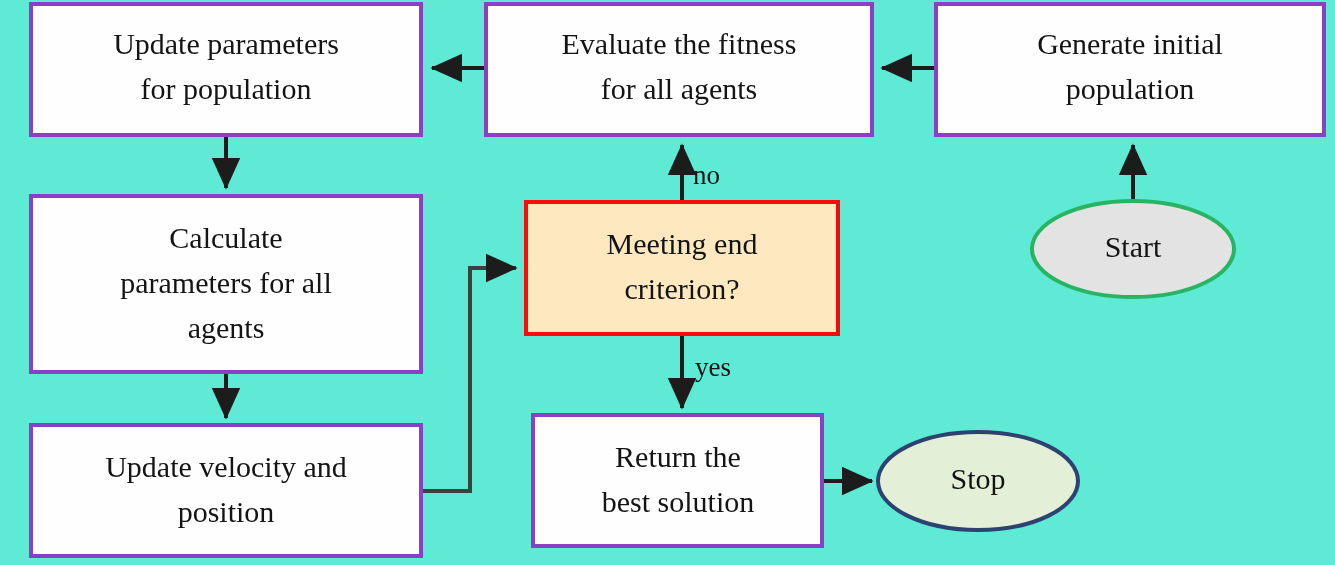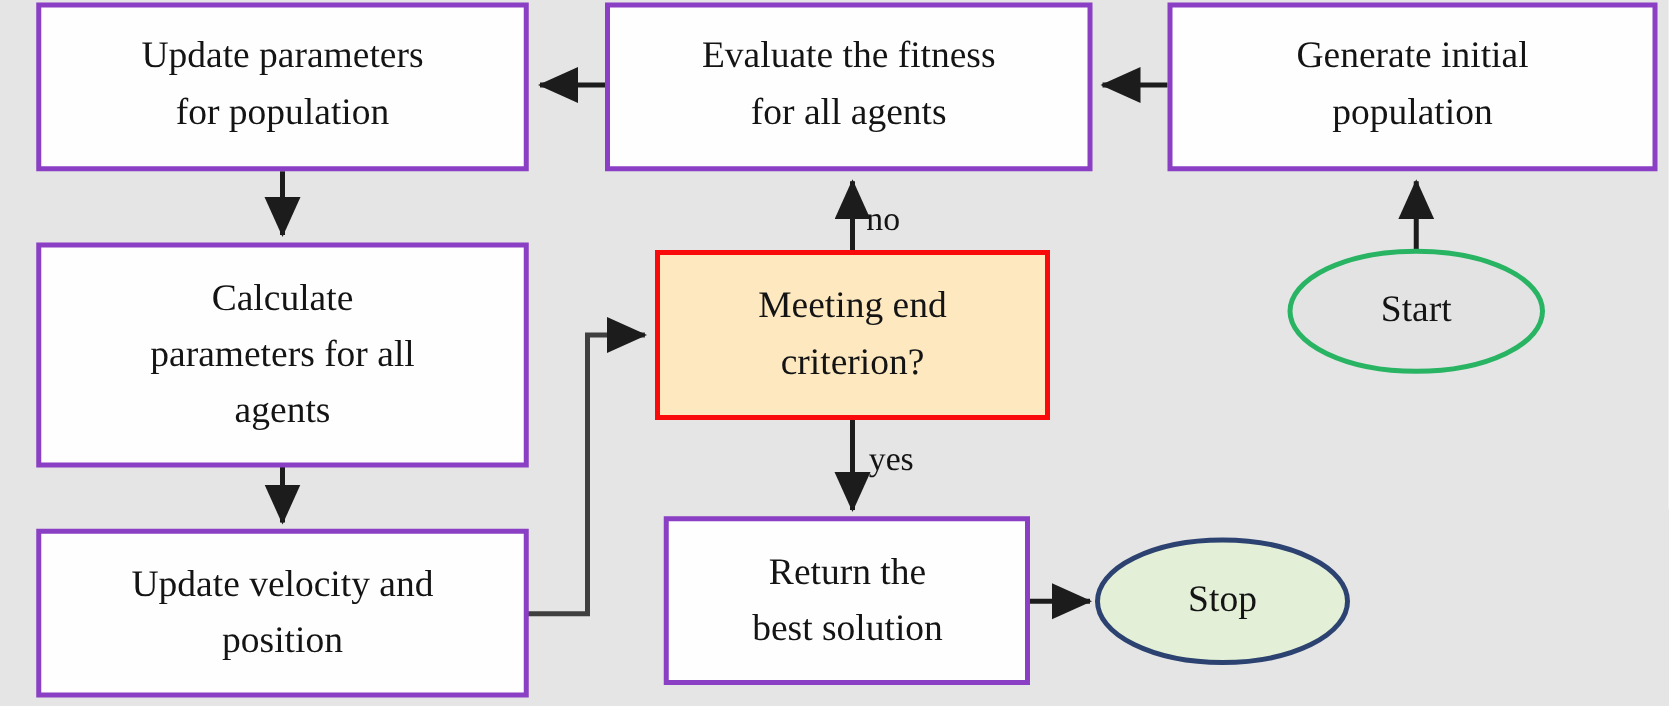--- a/index.html
+++ b/index.html
@@ -10,21 +10,21 @@
   body {
     width: 1335px;
     height: 565px;
     font-family: "Liberation Serif", "DejaVu Serif", serif;
     overflow: hidden;
   }
   #flowchart-root {
     position: relative;
     width: 1335px;
     height: 565px;
-    background: #e5e5e5;
+    background: #5eead4;
   }
   svg.flow-canvas {
     position: absolute;
     top: 0;
     left: 0;
     width: 1335px;
     height: 565px;
   }
   .node-label {
     font-family: "Liberation Serif", "DejaVu Serif", serif;

